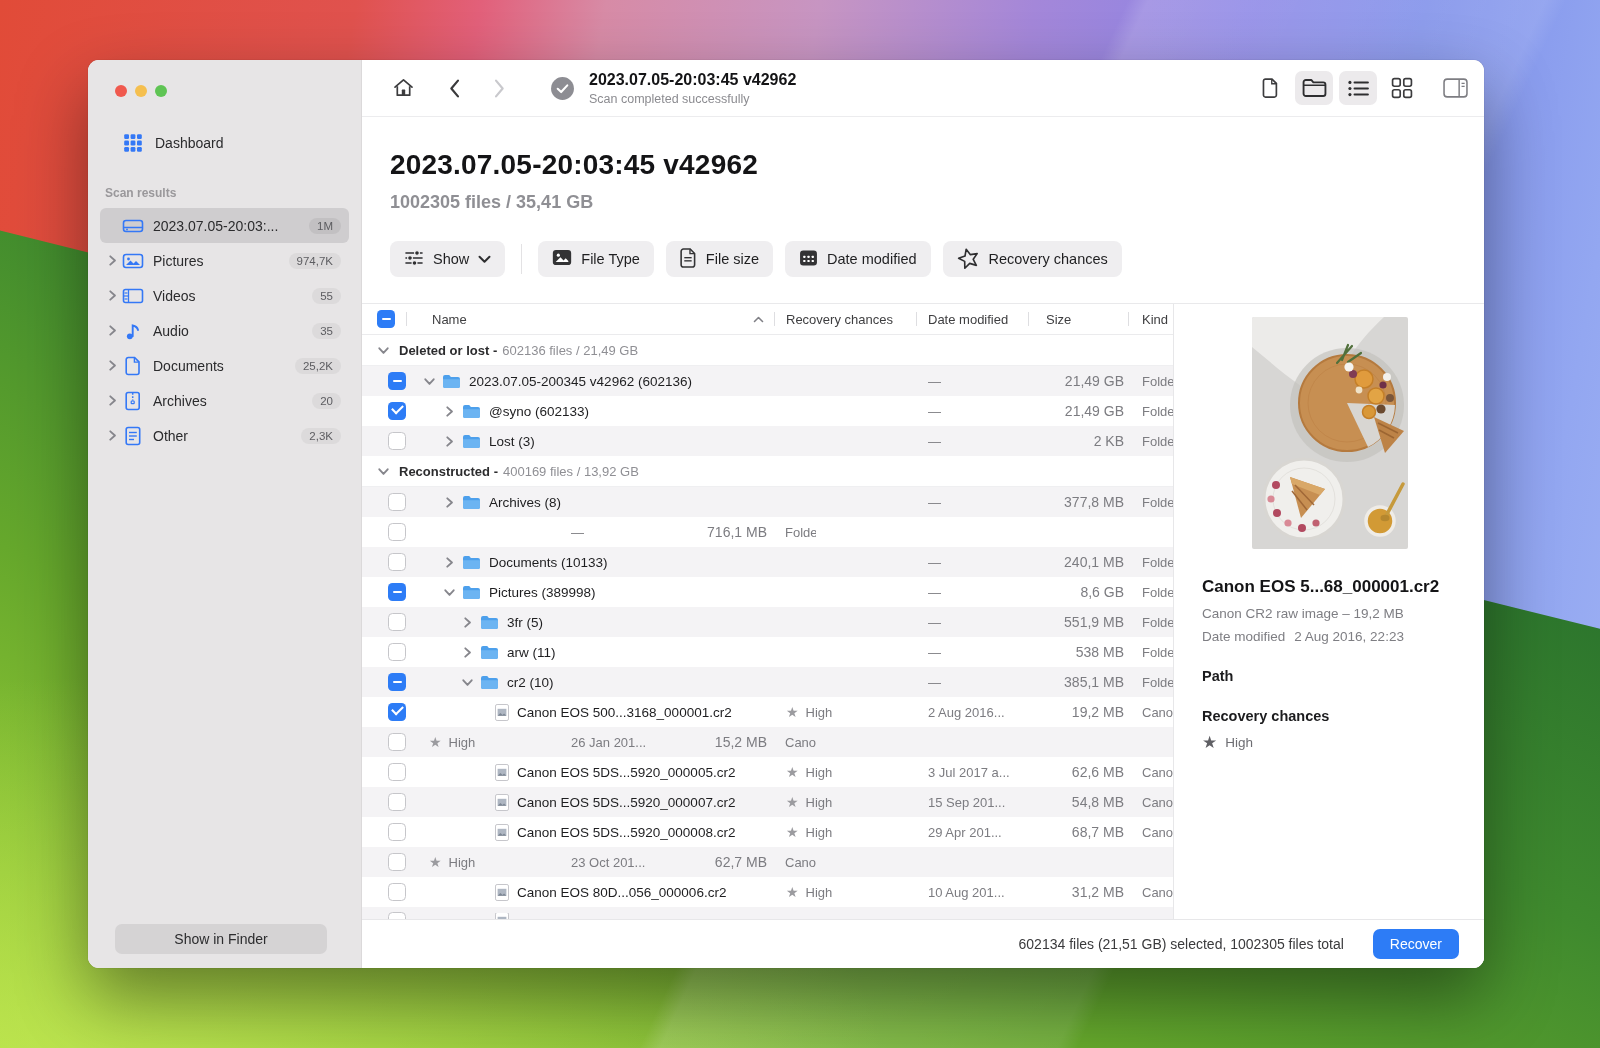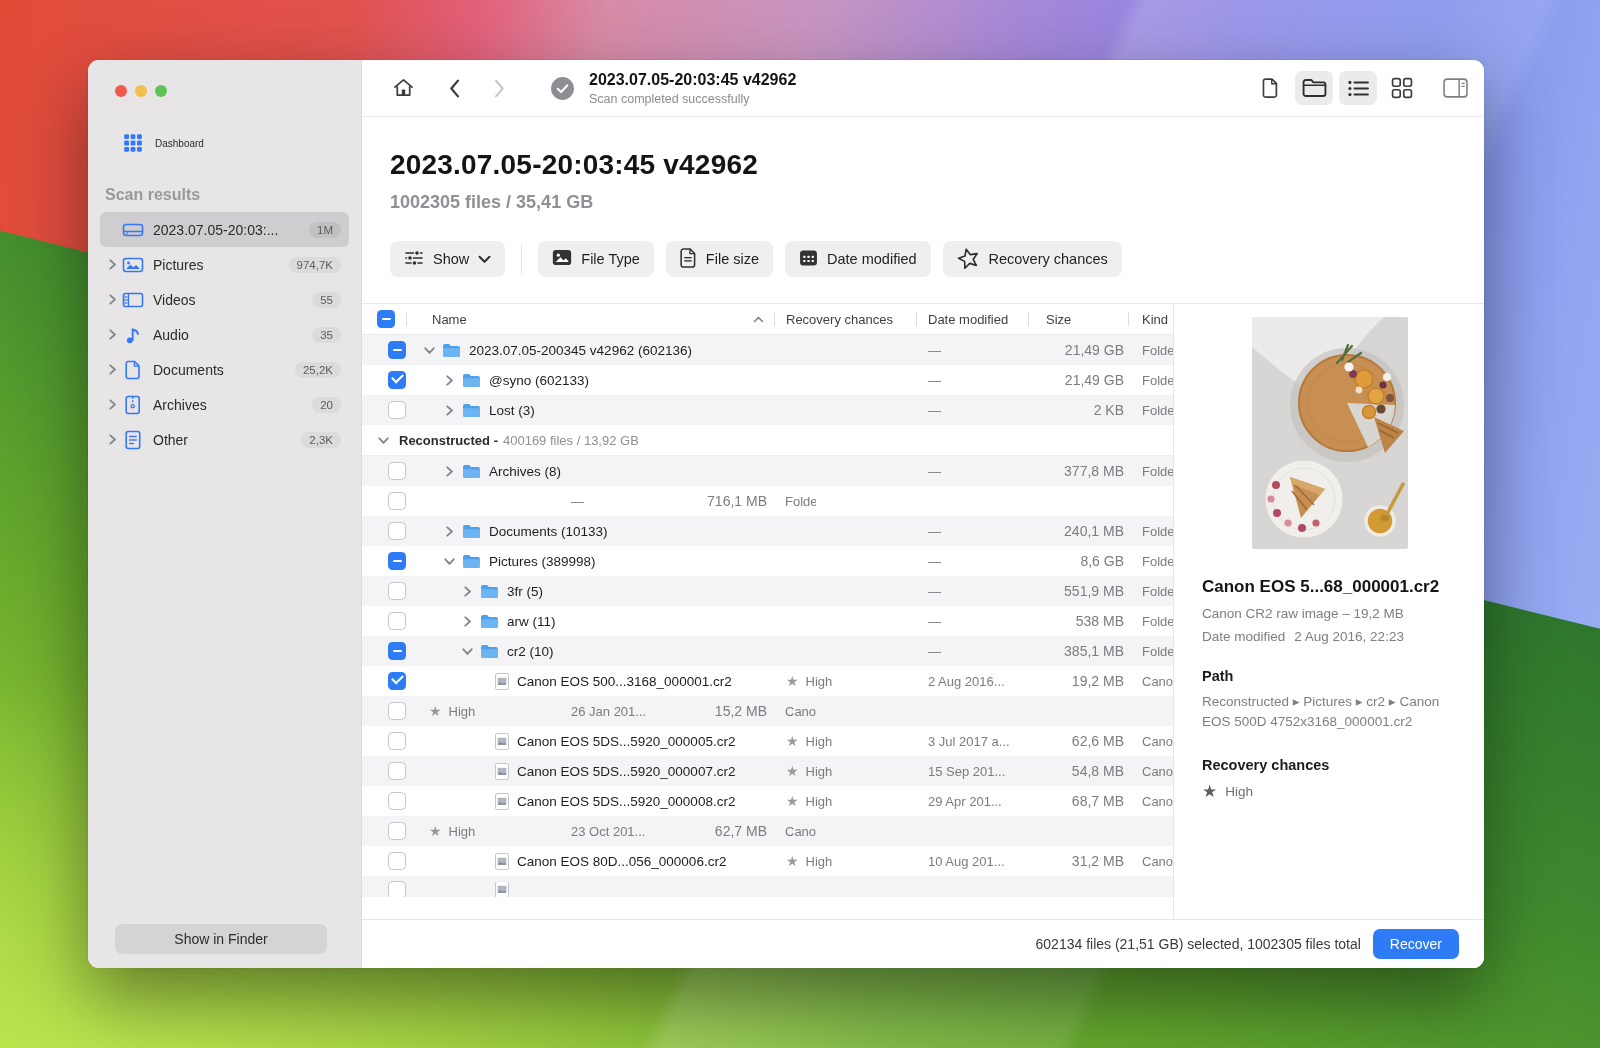--- a/index.html
+++ b/index.html
@@ -15,22 +15,22 @@
   .window{position:absolute;left:88px;top:60px;width:1396px;height:908px;border-radius:11px;display:flex;overflow:hidden;
     box-shadow:0 30px 70px rgba(0,0,0,.42),0 0 1px rgba(0,0,0,.35);background:#fff;}
 
   
   .sidebar{width:273px;flex-shrink:0;background:#e7e5e6;position:relative;border-right:1px solid #dbd9da;}
   .traffic{position:absolute;top:25px;left:27px;display:flex;gap:8px;}
   .dot{width:12px;height:12px;border-radius:50%;}
   .dot.red{background:#f0594e}.dot.yellow{background:#f5bf4f}.dot.green{background:#5fc454}
   .sb-content{padding-top:66px;}
   .sb-dashboard{margin:0 12px;height:34px;display:flex;align-items:center;padding-left:18px;border-radius:6px;gap:10px;
-    font-size:10px;color:#2b2b2d;}
-  .sb-section-label{margin:26px 0 0 17px;font-size:16px;font-weight:700;color:#9a989b;}
+    font-size:14px;color:#2b2b2d;}
+  .sb-section-label{margin:26px 0 0 17px;font-size:12px;font-weight:700;color:#9a989b;}
   .sb-items{margin-top:8px;}
   .sb-item{margin:0 12px;height:35px;display:flex;align-items:center;border-radius:6px;font-size:14px;color:#2b2b2d;}
   .sb-item.selected{background:#cfcdcf;}
   .sb-chev{width:12px;margin-left:6px;display:flex;align-items:center;justify-content:center;}
   .sb-chev.empty{visibility:hidden;}
   .sb-ico{width:24px;margin-left:3px;display:flex;align-items:center;justify-content:center;font-weight:700;}
   .sb-label{margin-left:8px;flex:1;white-space:nowrap;overflow:hidden;}
   .sb-badge{margin-right:8px;background:#dcdadb;border-radius:9px;padding:2px 8px;font-size:11.5px;color:#5c5c60;}
   .sb-item.selected .sb-badge{background:#c2c0c2;}
   .show-finder{position:absolute;left:27px;right:34px;bottom:14px;height:30px;background:#d5d3d4;border-radius:7px;
@@ -119,21 +119,21 @@
   .pv-title{margin-top:28px;font-size:17px;font-weight:700;color:#141416;white-space:nowrap;overflow:hidden;}
   .pv-meta{margin-top:9px;font-size:13.5px;color:#7e7e83;}
   .pv-date{margin-top:8px;font-size:13.5px;color:#7e7e83;display:flex;gap:9px;}
   .pv-h{margin-top:24px;font-size:14.5px;font-weight:700;color:#1c1c1e;}
   .pv-path{margin-top:8px;font-size:13.5px;color:#7e7e83;line-height:1.5;word-break:break-word;}
   .pv-rec{margin-top:10px;display:flex;align-items:center;gap:8px;}
   .pv-star{color:#5f5f64;font-size:17px;line-height:1;}
   .pv-rec-val{font-size:13.5px;color:#6e6e73;}
 
   .bottombar{height:48px;flex-shrink:0;border-top:1px solid #e7e7e9;display:flex;align-items:center;
-    justify-content:flex-end;padding-right:25px;gap:12px;background:#fff;}
+    justify-content:flex-end;padding-right:25px;gap:29px;background:#fff;}
   .summary{font-size:14px;color:#3a3a3c;}
   .recover{height:30px;padding:0 17px;background:#2d7cf6;color:#fff;border-radius:7px;font-size:14px;font-weight:500;
     display:flex;align-items:center;}
 </style>
 </head>
 <body>
 
 <div class="desktop">
   <div class="hill"></div>
   <div class="sheen"></div>
@@ -445,20 +445,29 @@
               <span>Date modified</span>
             </div>
             <div class="col-size">
               <span>Size</span>
             </div>
             <div class="col-kind">
               <span>Kind</span>
             </div>
           </div>
           <div class="rows" id="rows">
+              <div class="sec-row">
+                <span class="sec-chev">
+                  <svg width="11" height="11" viewBox="0 0 10 10">
+                    <path d="M1.2 3 L5 7.2 L8.8 3" fill="none" stroke="#86868c" stroke-width="1.7" stroke-linecap="round" stroke-linejoin="round"></path>
+                  </svg>
+                </span>
+                <span class="sec-label">Deleted or lost -</span>
+                <span class="sec-stats">602136 files / 21,49 GB</span>
+              </div>
               <div class="trow shade">
                 <div class="col-check">
                   <span class="cb cb-mixed"></span>
                 </div>
                 <div class="cell-name">
                   <span class="disc open" style="margin-left: 6px;">
                     <svg width="11" height="11" viewBox="0 0 10 10">
                       <path d="M3 1.2 L7.2 5 L3 8.8" fill="none" stroke="#86868c" stroke-width="1.7" stroke-linecap="round" stroke-linejoin="round"></path>
                     </svg>
                   </span>
@@ -869,21 +878,20 @@
             <line x1="151" y1="167" x2="134" y2="199" stroke="#c69a3c" stroke-width="3.5" stroke-linecap="round"></line>
             <ellipse cx="133" cy="201" rx="4.5" ry="3.2" fill="#b5872e"></ellipse>
           </svg>
           <div class="pv-title">Canon EOS 5...68_000001.cr2</div>
           <div class="pv-meta">Canon CR2 raw image – 19,2 MB</div>
           <div class="pv-date">
             <span>Date modified</span>
             <span>2 Aug 2016, 22:23</span>
           </div>
           <div class="pv-h">Path</div>
-          <div class="pv-path">Reconstructed ▸ Pictures ▸ cr2 ▸ Canon EOS 500D 4752x3168_000001.cr2</div>
           <div class="pv-h">Recovery chances</div>
           <div class="pv-rec">
             <span class="pv-star">★</span>
             <span class="pv-rec-val">High</span>
           </div>
         </div>
       </div>
 
       <div class="bottombar">
         <span class="summary">602134 files (21,51 GB) selected, 1002305 files total</span>

